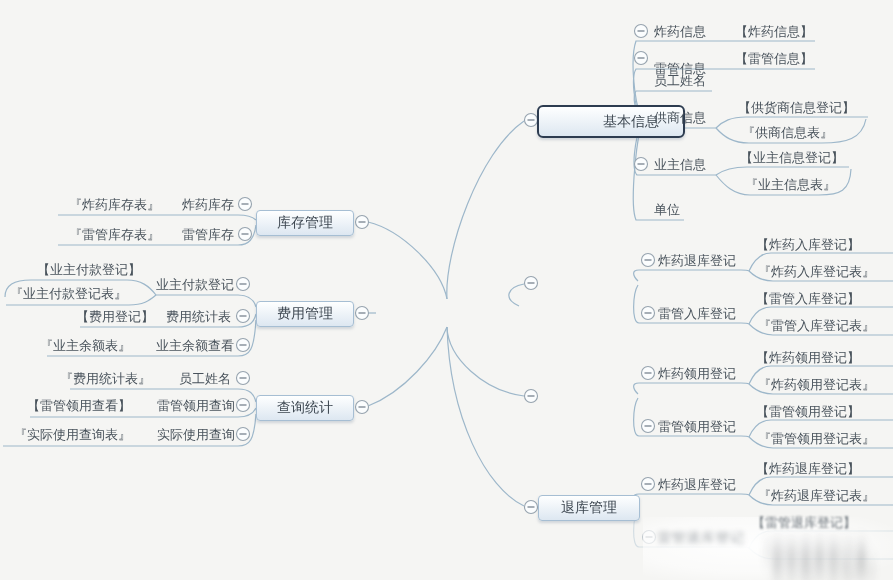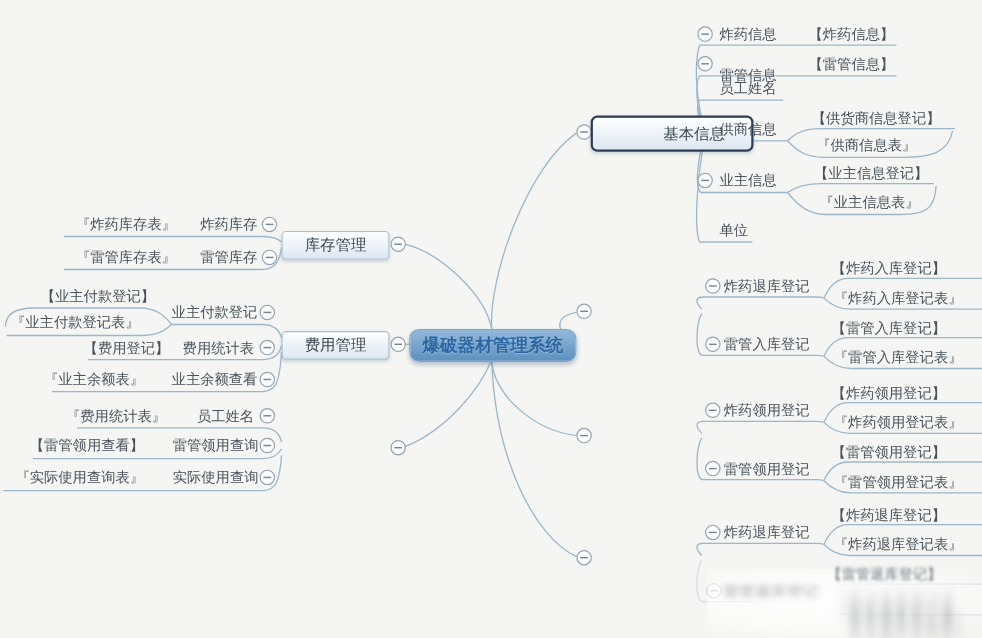--- a/index.html
+++ b/index.html
@@ -206,26 +206,27 @@
         <line x1="-3.5" x2="3.5"></line>
       </g>
     <g class="cc" transform="translate(243,434)">
         <circle r="6.5"></circle>
         <line x1="-3.5" x2="3.5"></line>
       </g>
   </svg>
 
   <div class="wash"></div>
 
-  <div class="root-topic" style="left:372px;top:299px;width:150px;height:28px">爆破器材管理系统</div>
 
   <div class="topic selected" style="left:537px;top:105px;width:104px;height:29px">基本信息</div>
+  <div class="topic" style="left:538px;top:495px;width:100px;height:24px">退库管理</div>
 
   <div class="topic" style="left:256px;top:301px;width:96px;height:24px">费用管理</div>
   <div class="topic" style="left:256px;top:210px;width:96px;height:24px">库存管理</div>
+  <div class="topic" style="left:256px;top:395px;width:96px;height:24px">查询统计</div>
 
   <div class="lbl" style="left:654px;top:31px">炸药信息</div>
   <div class="lbl" style="left:654px;top:68px">雷管信息</div>
   <div class="lbl" style="left:654px;top:80px">员工姓名</div>
   <div class="lbl" style="left:654px;top:117px">供商信息</div>
   <div class="lbl" style="left:654px;top:164px">业主信息</div>
   <div class="lbl" style="left:654px;top:209px">单位</div>
   <div class="lbl" style="left:658px;top:260px">炸药退库登记</div>
   <div class="lbl" style="left:658px;top:313px">雷管入库登记</div>
   <div class="lbl" style="left:658px;top:373px">炸药领用登记</div>

